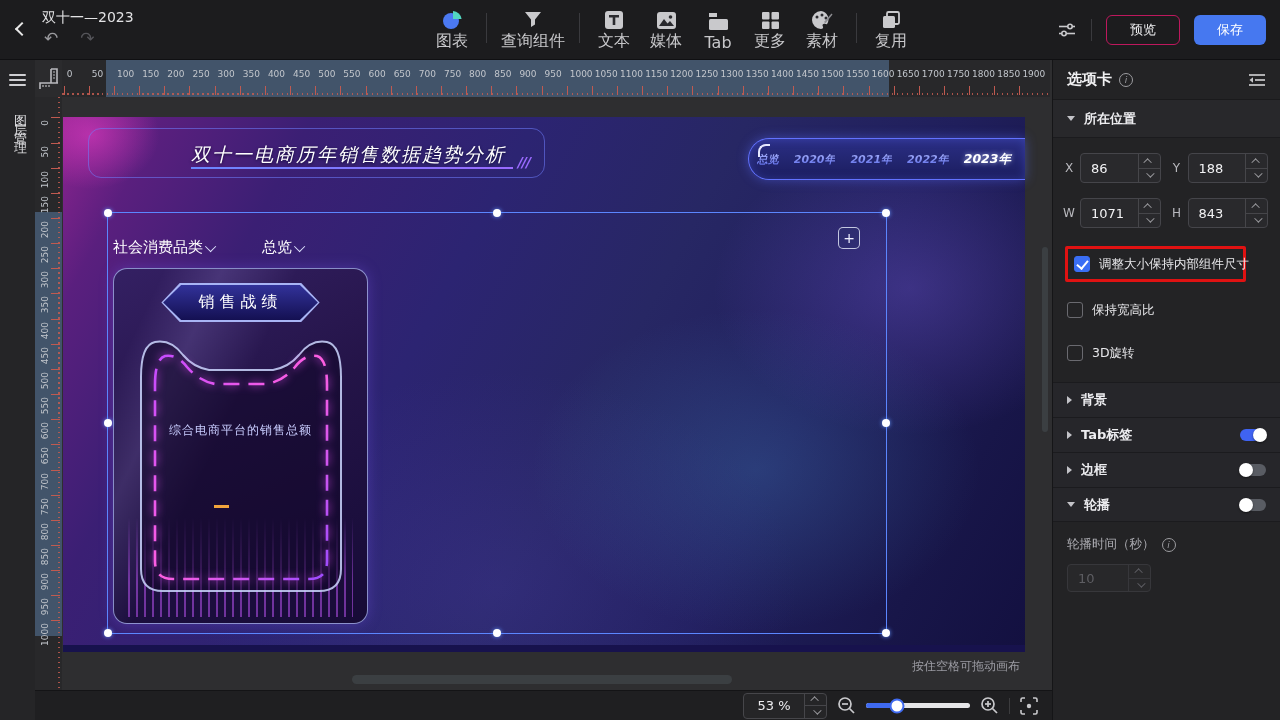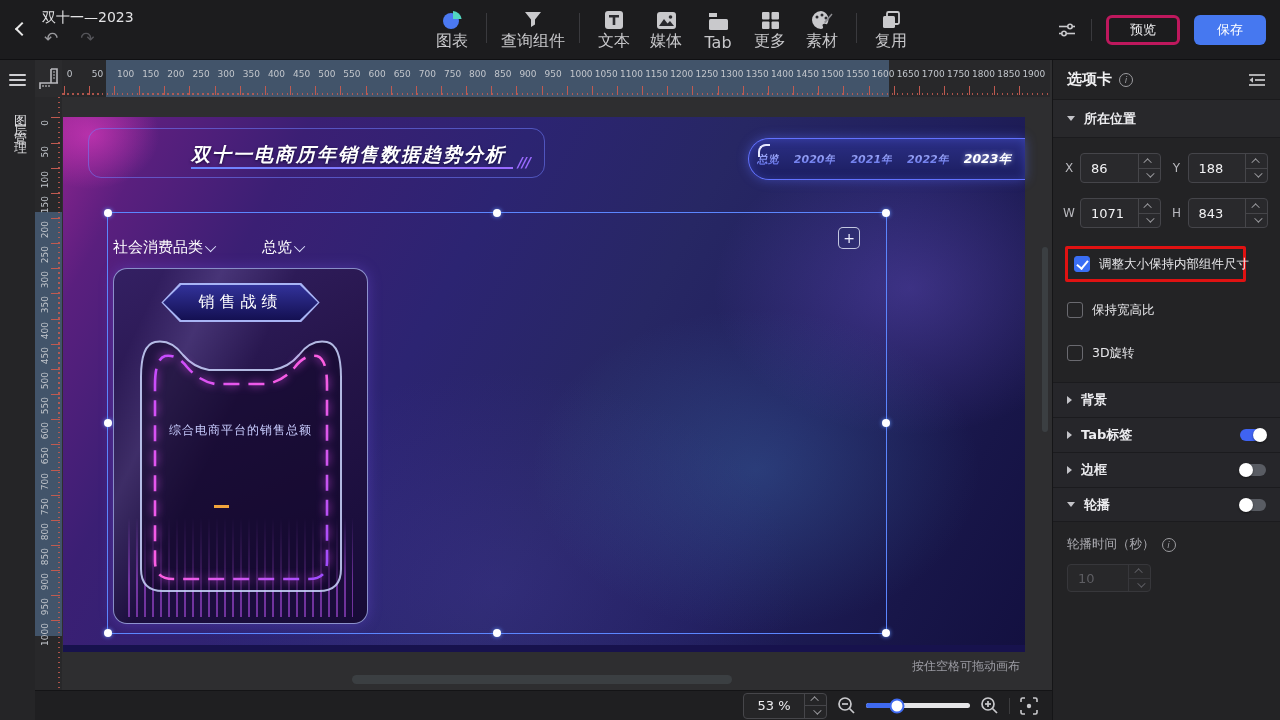--- a/index.html
+++ b/index.html
@@ -20,21 +20,21 @@
   .tool { width:52px; display:flex; flex-direction:column; align-items:center; justify-content:space-between;
     padding:2px 0 3px; cursor:pointer; }
   .tool.wide { width:76px; }
   .tool .t-label { font-size:16px; color:#c7c7ca; white-space:nowrap; }
   .tool .t-icon { height:24px; display:flex; align-items:center; justify-content:center; }
   .tb-div { width:1px; height:30px; background:#3a3a3e; margin:6px 8px 0; }
 
   .topbar-right { position:absolute; right:14px; top:0; height:60px; display:flex; align-items:center; gap:14px; }
   .btn { height:30px; border-radius:6px; display:flex; align-items:center; justify-content:center;
     font-size:13px; cursor:pointer; }
-  .btn-preview { width:74px; border:3px solid #be185d; color:#ececee; background:transparent; }
+  .btn-preview { width:74px; border:1px solid #be185d; color:#ececee; background:transparent; }
   .btn-save { width:72px; background:#4678f0; color:#fff; }
   .tr-div { width:1px; height:22px; background:#3a3a3e; }
 
   
   .sidebar { position:absolute; left:0; top:60px; width:35px; height:660px; background:#252527; z-index:20; }
   .layers-icon { position:absolute; left:9px; top:14px; width:17px; height:13px; cursor:pointer; }
   .layers-icon span { display:block; height:2px; background:#cfcfd2; margin-bottom:3px; border-radius:1px; }
   .sidebar-label { position:absolute; left:11px; top:44px; writing-mode:vertical-rl;
     font-size:13px; color:#dfdfe2; letter-spacing:9px; }
 
@@ -75,21 +75,21 @@
   .badge-1111 { position:absolute; left:7px; top:-4px; width:76px; height:57px; border-radius:12px;
     border:2px solid #7e8cff; background:linear-gradient(135deg,#5156d8 0%,#27209a 45%,#171263 100%);
     display:flex; align-items:center; justify-content:center;
     box-shadow:0 0 10px rgba(120,100,255,.6), inset 0 0 12px rgba(150,140,255,.35); }
   .badge-1111 .txt { font-size:23px; font-weight:bold; font-style:italic; color:#ff57dd;
     text-shadow:0 0 7px #ff2fd0, 0 0 2px #fff; letter-spacing:1px; }
   .badge-1111::before { content:""; position:absolute; left:6px; top:6px; width:6px; height:6px;
     border:1.5px solid #ffa9ec; border-radius:50%; }
   .badge-1111::after { content:""; position:absolute; right:-12px; bottom:3px; width:16px; height:12px;
     background:#7e8cff; transform:skewX(-35deg); }
-  .dash-title { position:absolute; left:102px; top:13px; font-size:19px; font-weight:bold; font-style:italic;
+  .dash-title { position:absolute; left:102px; top:13px; font-size:19px; font-weight:normal; font-style:italic;
     color:#ffffff; letter-spacing:2px; white-space:nowrap; text-shadow:0 1px 3px rgba(0,0,30,.7); }
   .dash-underline { position:absolute; left:102px; bottom:8px; width:322px; height:2.5px;
     background:linear-gradient(90deg,#6a86ff,#9a6aff); }
   .dash-slashes { position:absolute; right:14px; bottom:7px; font-size:14px; font-weight:bold; font-style:italic;
     color:#9a6aff; letter-spacing:-1px; }
 
   
   .tab-pill { position:absolute; right:0; top:21px; width:277px; height:42px;
     border:1.5px solid #6272ff; border-right:none; border-radius:21px 0 0 21px;
     background:linear-gradient(180deg,#2b2f85,#1b1d5e);

